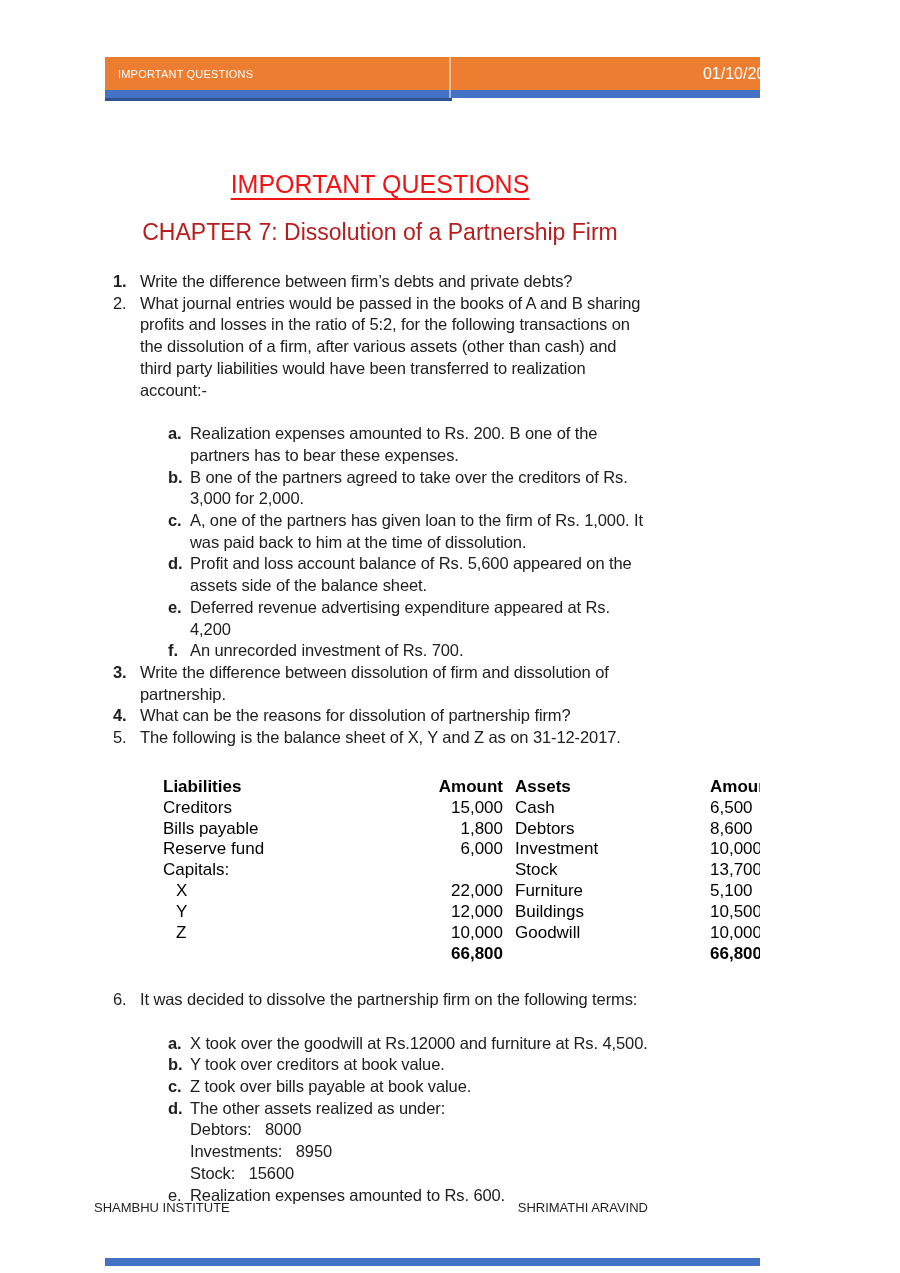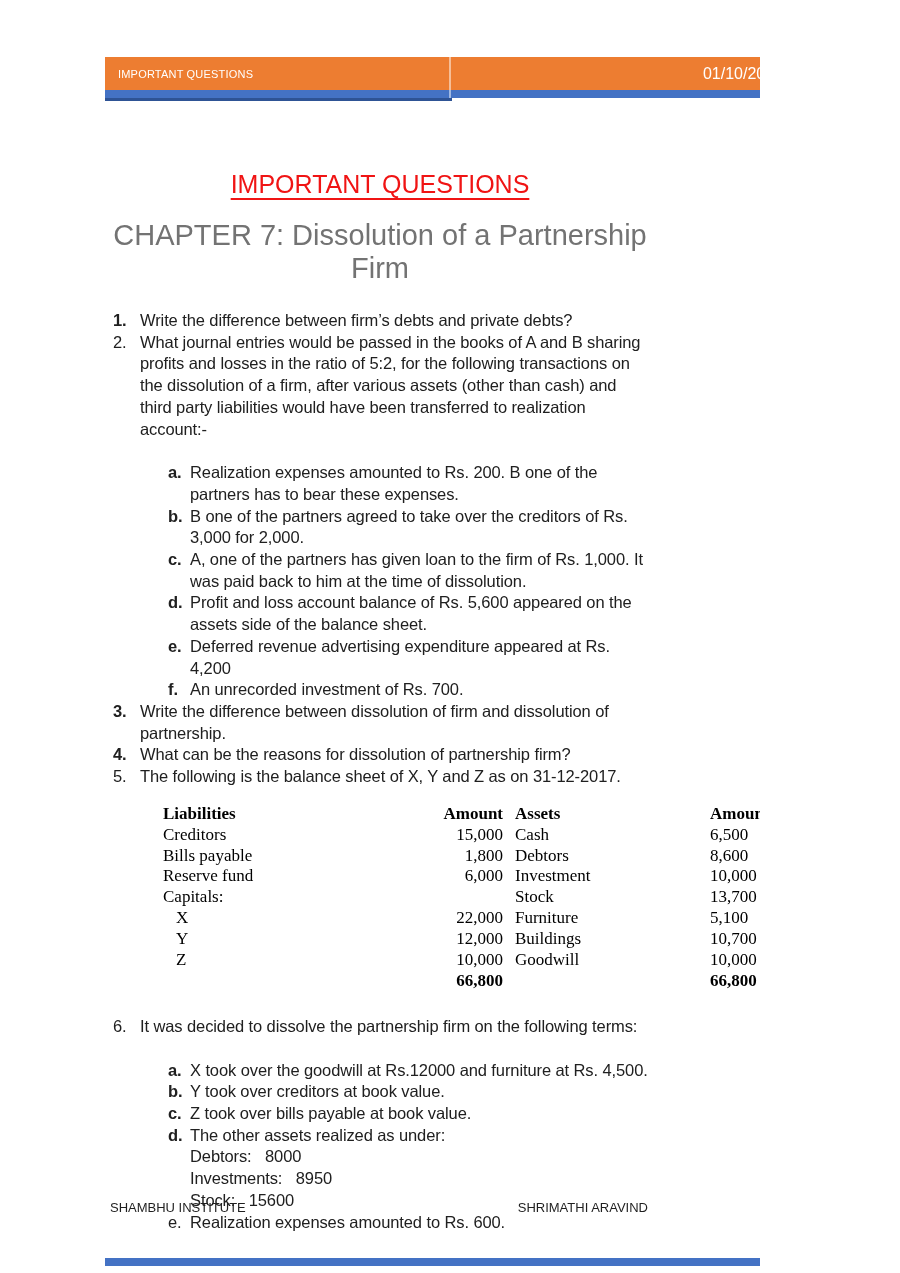--- a/index.html
+++ b/index.html
@@ -15,49 +15,49 @@
                 color:#fff;font-size:16px;}
   .topbar-divider{position:absolute;left:344px;top:0;width:2px;height:41px;
                   background:rgba(255,255,255,.5);}
   .topbar-blue{height:8px;background:#4472C4;}
   .topbar-darkline{height:3px;width:347px;background:#2E5395;}
 
   
   .content{position:absolute;left:110px;right:110px;top:170px;}
   .title-red{margin:0;font-size:25px;font-weight:400;color:#F01414;text-align:center;
              text-decoration:underline;text-underline-offset:5px;}
-  .title-blue{margin:20px 0 0;font-size:29px;font-weight:400;color:#737373;text-align:center;}
+  .title-blue{margin:20px 0 0;font-size:23px;font-weight:400;color:#b91c1c;text-align:center;}
 
   .qlist{margin-top:25px;font-size:16.5px;line-height:21.7px;letter-spacing:-0.1px;}
   .li{display:flex;}
   .li .num{width:27px;flex:none;margin-left:3px;}
   .li .num.b{font-weight:700;}
   .li .txt{flex:1;}
   .sub{margin-left:58px;}
   .sub .li .num{width:22px;margin-left:0;}
   .gap{margin-top:22px;}
   .dlines{margin-left:22px;}
   .dlines .line{white-space:pre-wrap;}
 
   
-  .bs{margin:16px 0 0 53px;width:616px;
-      font-family:Liberation Serif, serif;
+  .bs{margin:28px 0 0 53px;width:616px;
+      font-family:Liberation Sans, sans-serif;
       font-size:17px;line-height:20.9px;color:#000;letter-spacing:0;}
   .bs-row{display:grid;grid-template-columns:175px 165px 200px 76px;}
   .bs-row .c2{text-align:right;}
   .bs-row .c3{padding-left:12px;}
   .bs-row .c4{padding-left:7px;}
   .bs-head{font-weight:700;}
   .bs-total{font-weight:700;}
   .bs-row.ind .c1{padding-left:13px;}
 
   .q6{margin-top:24px;}
 
   
-  .footer{position:absolute;left:110px;right:112px;top:1200px;display:flex;
+  .footer{position:absolute;left:94px;right:112px;top:1200px;display:flex;
           justify-content:space-between;font-size:13px;color:#1f1f1f;}
   .bottombar{position:absolute;left:105px;top:1258px;width:687px;height:8px;background:#4472C4;}
 </style>
 </head>
 <body>
 
 <div class="page">
 
   <div class="topbar">
     <div class="topbar-orange">
@@ -159,21 +159,21 @@
         <div class="bs-row ind">
           <span class="c1">X</span>
           <span class="c2">22,000</span>
           <span class="c3">Furniture</span>
           <span class="c4">5,100</span>
         </div>
         <div class="bs-row ind">
           <span class="c1">Y</span>
           <span class="c2">12,000</span>
           <span class="c3">Buildings</span>
-          <span class="c4">10,700</span>
+          <span class="c4">10,500</span>
         </div>
         <div class="bs-row ind">
           <span class="c1">Z</span>
           <span class="c2">10,000</span>
           <span class="c3">Goodwill</span>
           <span class="c4">10,000</span>
         </div>
         <div class="bs-row bs-total">
           <span class="c1"></span>
           <span class="c2">66,800</span>

